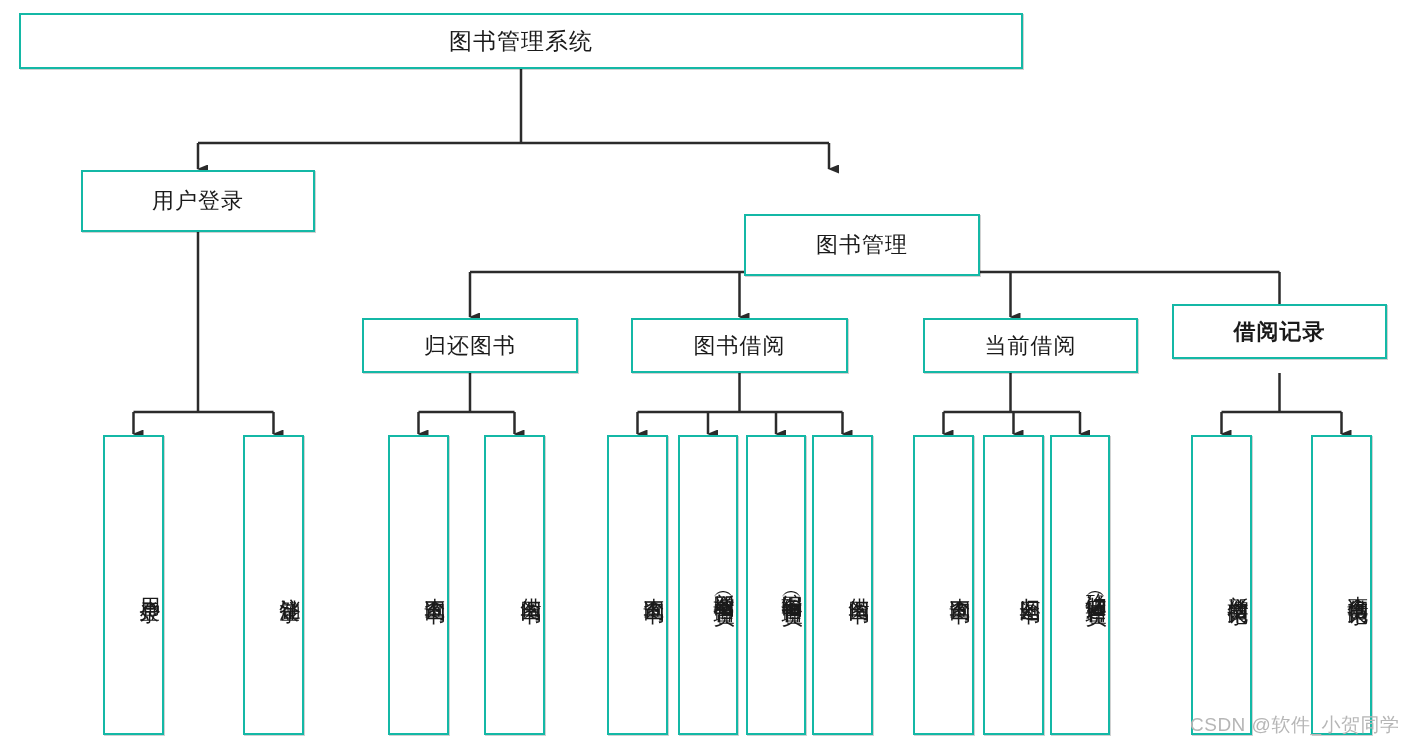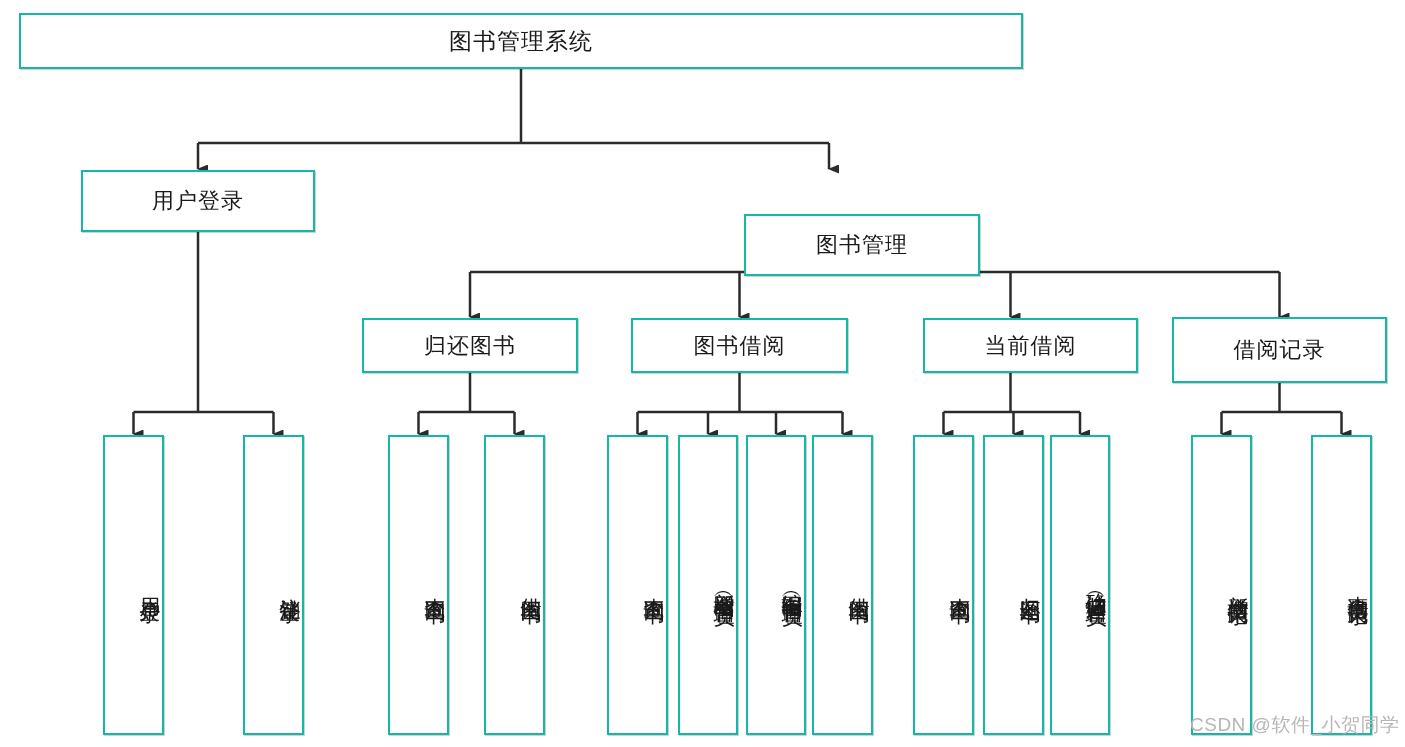--- a/index.html
+++ b/index.html
@@ -129,21 +129,21 @@
       </div>
       <div class="node node-h" style="left: 362px; top: 318px; width: 216px; height: 55px;">
         <span>归还图书</span>
       </div>
       <div class="node node-h" style="left: 631px; top: 318px; width: 217px; height: 55px; text-align: right;">
         <span>图书借阅</span>
       </div>
       <div class="node node-h" style="left: 903px; top: 318px; width: 215px; height: 55px; margin-left: 20px;">
         <span>当前借阅</span>
       </div>
-      <div class="node node-h" style="left: 1172px; top: 317px; width: 215px; height: 66px;">
+      <div class="node node-h" style="left: 1172px; top: 304px; width: 215px; height: 55px; font-weight: bold;">
         <span>借阅记录</span>
       </div>
       <div class="node node-v" style="left: 103px; top: 435px; width: 61px; height: 300px;">
         <span class="vtext">用户登录</span>
       </div>
       <div class="node node-v" style="left: 243px; top: 435px; width: 61px; height: 300px;">
         <span class="vtext">注销登录</span>
       </div>
       <div class="node node-v" style="left: 388px; top: 435px; width: 61px; height: 300px;">
         <span class="vtext">查询图书</span>

